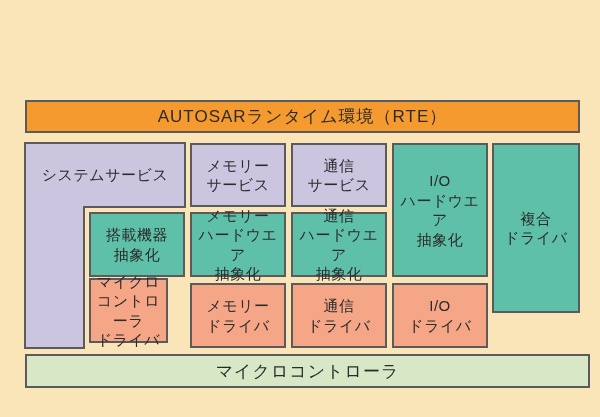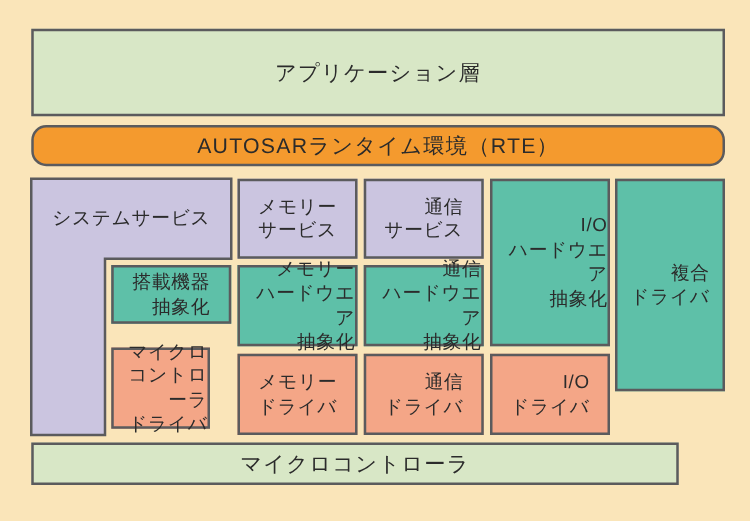--- a/index.html
+++ b/index.html
@@ -23,21 +23,20 @@
     align-items: center;
     justify-content: center;
     text-align: center;
   }
   .layer-label { font-size: 17px; letter-spacing: 1px; }
   .block-label {
     font-size: 15px;
     line-height: 1.3;
     white-space: pre-line;
     letter-spacing: 0.5px;
-    text-align: right;
   }
   .green  { background: var(--layer-green, #D8E7C6); }
   .orange { background: var(--rte-orange, #F49A2E); }
   .lav    { background: var(--services-lavender, #CBC5E0); }
   .teal   { background: var(--abstraction-teal, #5EC0A8); }
   .salmon { background: var(--drivers-salmon, #F4A687); }
   .lshape-svg {
     position: absolute;
     left: 0; top: 0;
     width: 600px;
@@ -54,25 +53,22 @@
     align-items: center;
     justify-content: center;
     text-align: left;
   }
 </style>
 </head>
 <body>
 
 <div class="canvas">
 
-  <div class="box green layer-label" style="left:25px; top:23px; width:555px; height:70px;">
-    <span>アプリケーション層</span>
-  </div>
 
-  <div class="box orange layer-label" style="left:25px; top:100px; width:555px; height:33px;border-radius:12px;">
+  <div class="box orange layer-label" style="left:25px; top:100px; width:555px; height:33px;">
     <span>AUTOSARランタイム環境（RTE）</span>
   </div>
 
   <svg class="lshape-svg" viewBox="0 0 600 417" aria-hidden="true">
     <polygon points="25,143 185,143 185,207 84,207 84,348 25,348"></polygon>
   </svg>
   <div class="overlay-label block-label" style="left:25px; top:143px; width:160px; height:64px;">システムサービス</div>
 
   <div class="box lav block-label" style="left:190px; top:143px; width:96px; height:64px;">
     <span>メモリー
@@ -87,21 +83,21 @@
     <span>I/O
 ハードウエア
 抽象化</span>
   </div>
 
   <div class="box teal block-label" style="left:492px; top:143px; width:88px; height:170px;">
     <span>複合
 ドライバ</span>
   </div>
 
-  <div class="box teal block-label" style="left:89px; top:212px; width:96px; height:47px;">
+  <div class="box teal block-label" style="left:89px; top:212px; width:96px; height:65px;">
     <span>搭載機器
 抽象化</span>
   </div>
   <div class="box teal block-label" style="left:190px; top:212px; width:96px; height:65px;">
     <span>メモリー
 ハードウエア
 抽象化</span>
   </div>
   <div class="box teal block-label" style="left:291px; top:212px; width:96px; height:65px;">
     <span>通信
@@ -120,17 +116,17 @@
   </div>
   <div class="box salmon block-label" style="left:291px; top:283px; width:96px; height:65px;">
     <span>通信
 ドライバ</span>
   </div>
   <div class="box salmon block-label" style="left:392px; top:283px; width:96px; height:65px;">
     <span>I/O
 ドライバ</span>
   </div>
 
-  <div class="box green layer-label" style="left:25px; top:354px; width:518px; height:34px;">
+  <div class="box green layer-label" style="left:25px; top:354px; width:565px; height:34px;">
     <span>マイクロコントローラ</span>
   </div>
 
 </div>
 
 </body></html>

